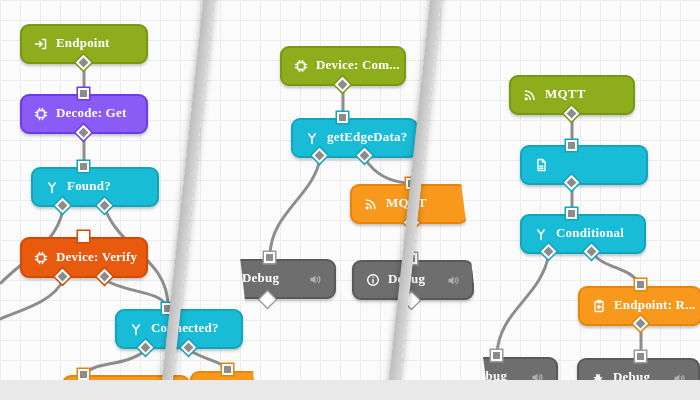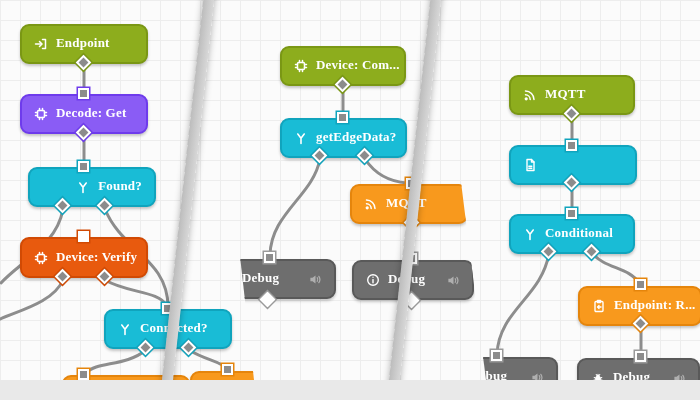--- a/index.html
+++ b/index.html
@@ -18,21 +18,21 @@
     position:absolute;z-index:2;box-sizing:border-box;
     display:flex;align-items:center;gap:8px;padding:0 12px;
     border-radius:9px;border:2px solid transparent;
     color:#fff;font-size:13px;font-weight:bold;letter-spacing:.2px;
     box-shadow:0 2px 3px rgba(0,0,0,.22);
     white-space:nowrap;overflow:hidden;
   }
   .node .lbl{position:relative;top:-1px;}
   .node.green {background:#8dad1d;border-color:#7a9714;}
   .node.purple{background:#8a5cf5;border-color:#6e3bec;}
-  .node.cyan  {background:#19bcd6;border-color:#10a4bd;}
+  .node.cyan  {background:#19bcd6;border-color:#10a4bd;margin-left:11px;}
   .node.red   {background:#e85a0e;border-color:#d14a04;}
   .node.orange{background:#f8991d;border-color:#e5850c;}
   .node.gray  {background:#6e6e6e;border-color:#595959;}
   .icon{flex:0 0 auto;display:block;}
   .spk{margin-left:auto;opacity:.45;flex:0 0 auto;}
   .port{
     position:absolute;z-index:3;width:7px;height:7px;
     background:#8c8c8c;border:2px solid #fff;
     box-shadow:0 0 0 1.5px var(--rim,#999);
   }
@@ -73,21 +73,21 @@
     </div>
 
     <div class="node purple" style="left:20px;top:94px;width:128px;height:40px;">
       <svg class="icon" width="14" height="14" viewBox="0 0 14 14" stroke="#fff" stroke-width="1.5" fill="none" stroke-linecap="round">
           <rect x="3.5" y="3.5" width="7" height="7" rx="1.2"></rect>
           <path d="M5.5 3.5v-2M8.5 3.5v-2M5.5 12.5v-2M8.5 12.5v-2M3.5 5.5h-2M3.5 8.5h-2M12.5 5.5h-2M12.5 8.5h-2"></path>
         </svg>
       <span class="lbl">Decode: Get</span>
     </div>
 
-    <div class="node cyan" style="left:28px;top:167px;width:128px;height:40px;justify-content:flex-end;">
+    <div class="node cyan" style="left:20px;top:167px;width:128px;height:40px;">
       <svg class="icon" width="14" height="14" viewBox="0 0 14 14" stroke="#fff" stroke-width="1.6" fill="none" stroke-linecap="round">
           <path d="M7 12.5V7.2M7 7.2 3.8 3M7 7.2 10.2 3"></path>
         </svg>
       <span class="lbl">Found?</span>
     </div>
 
     <div class="node red" style="left:20px;top:237px;width:128px;height:41px;">
       <svg class="icon" width="14" height="14" viewBox="0 0 14 14" stroke="#fff" stroke-width="1.5" fill="none" stroke-linecap="round">
           <rect x="3.5" y="3.5" width="7" height="7" rx="1.2"></rect>
           <path d="M5.5 3.5v-2M8.5 3.5v-2M5.5 12.5v-2M8.5 12.5v-2M3.5 5.5h-2M3.5 8.5h-2M12.5 5.5h-2M12.5 8.5h-2"></path>

